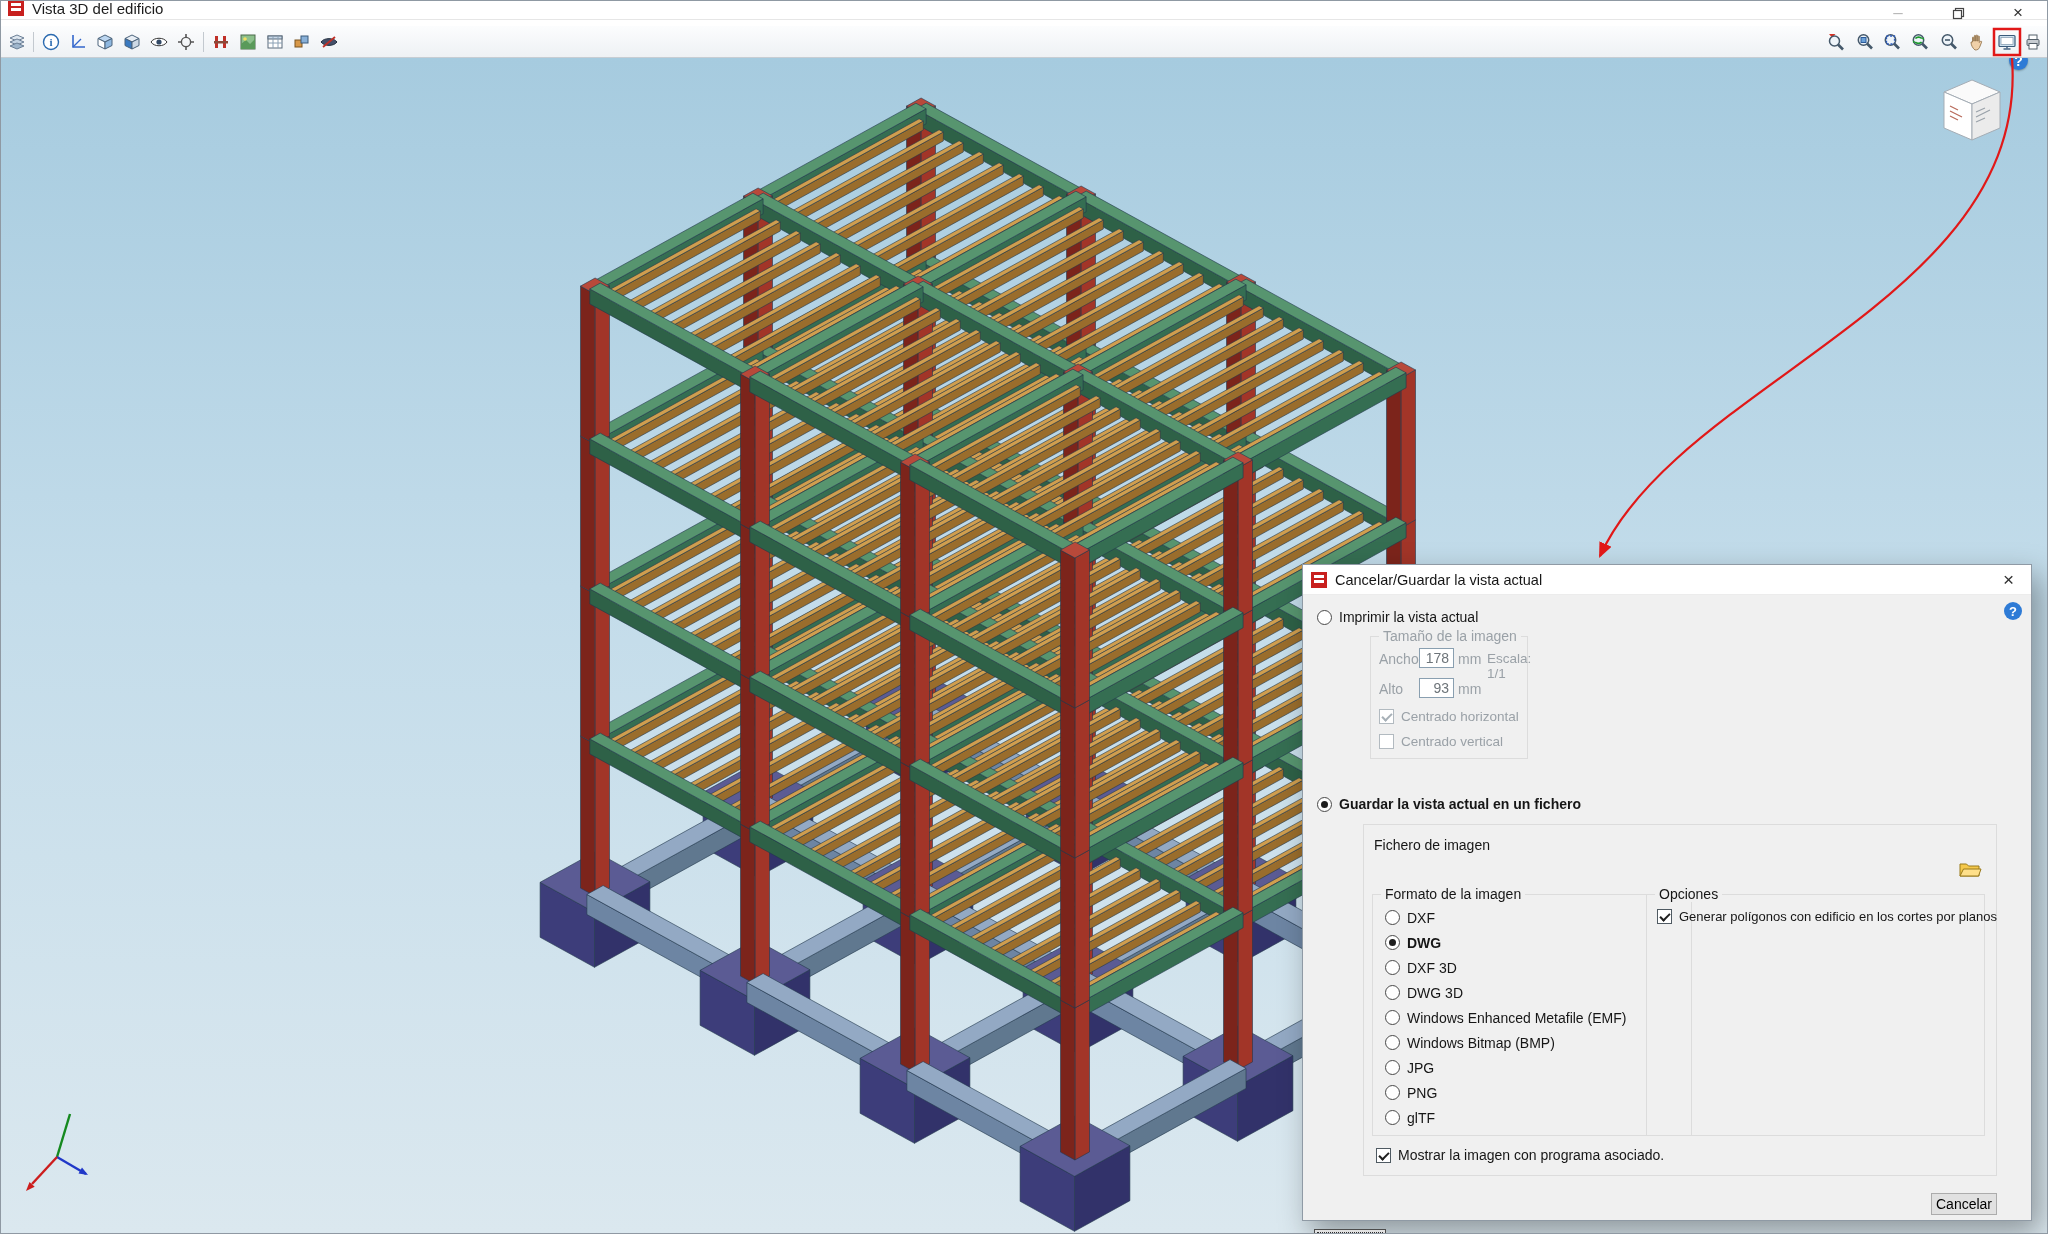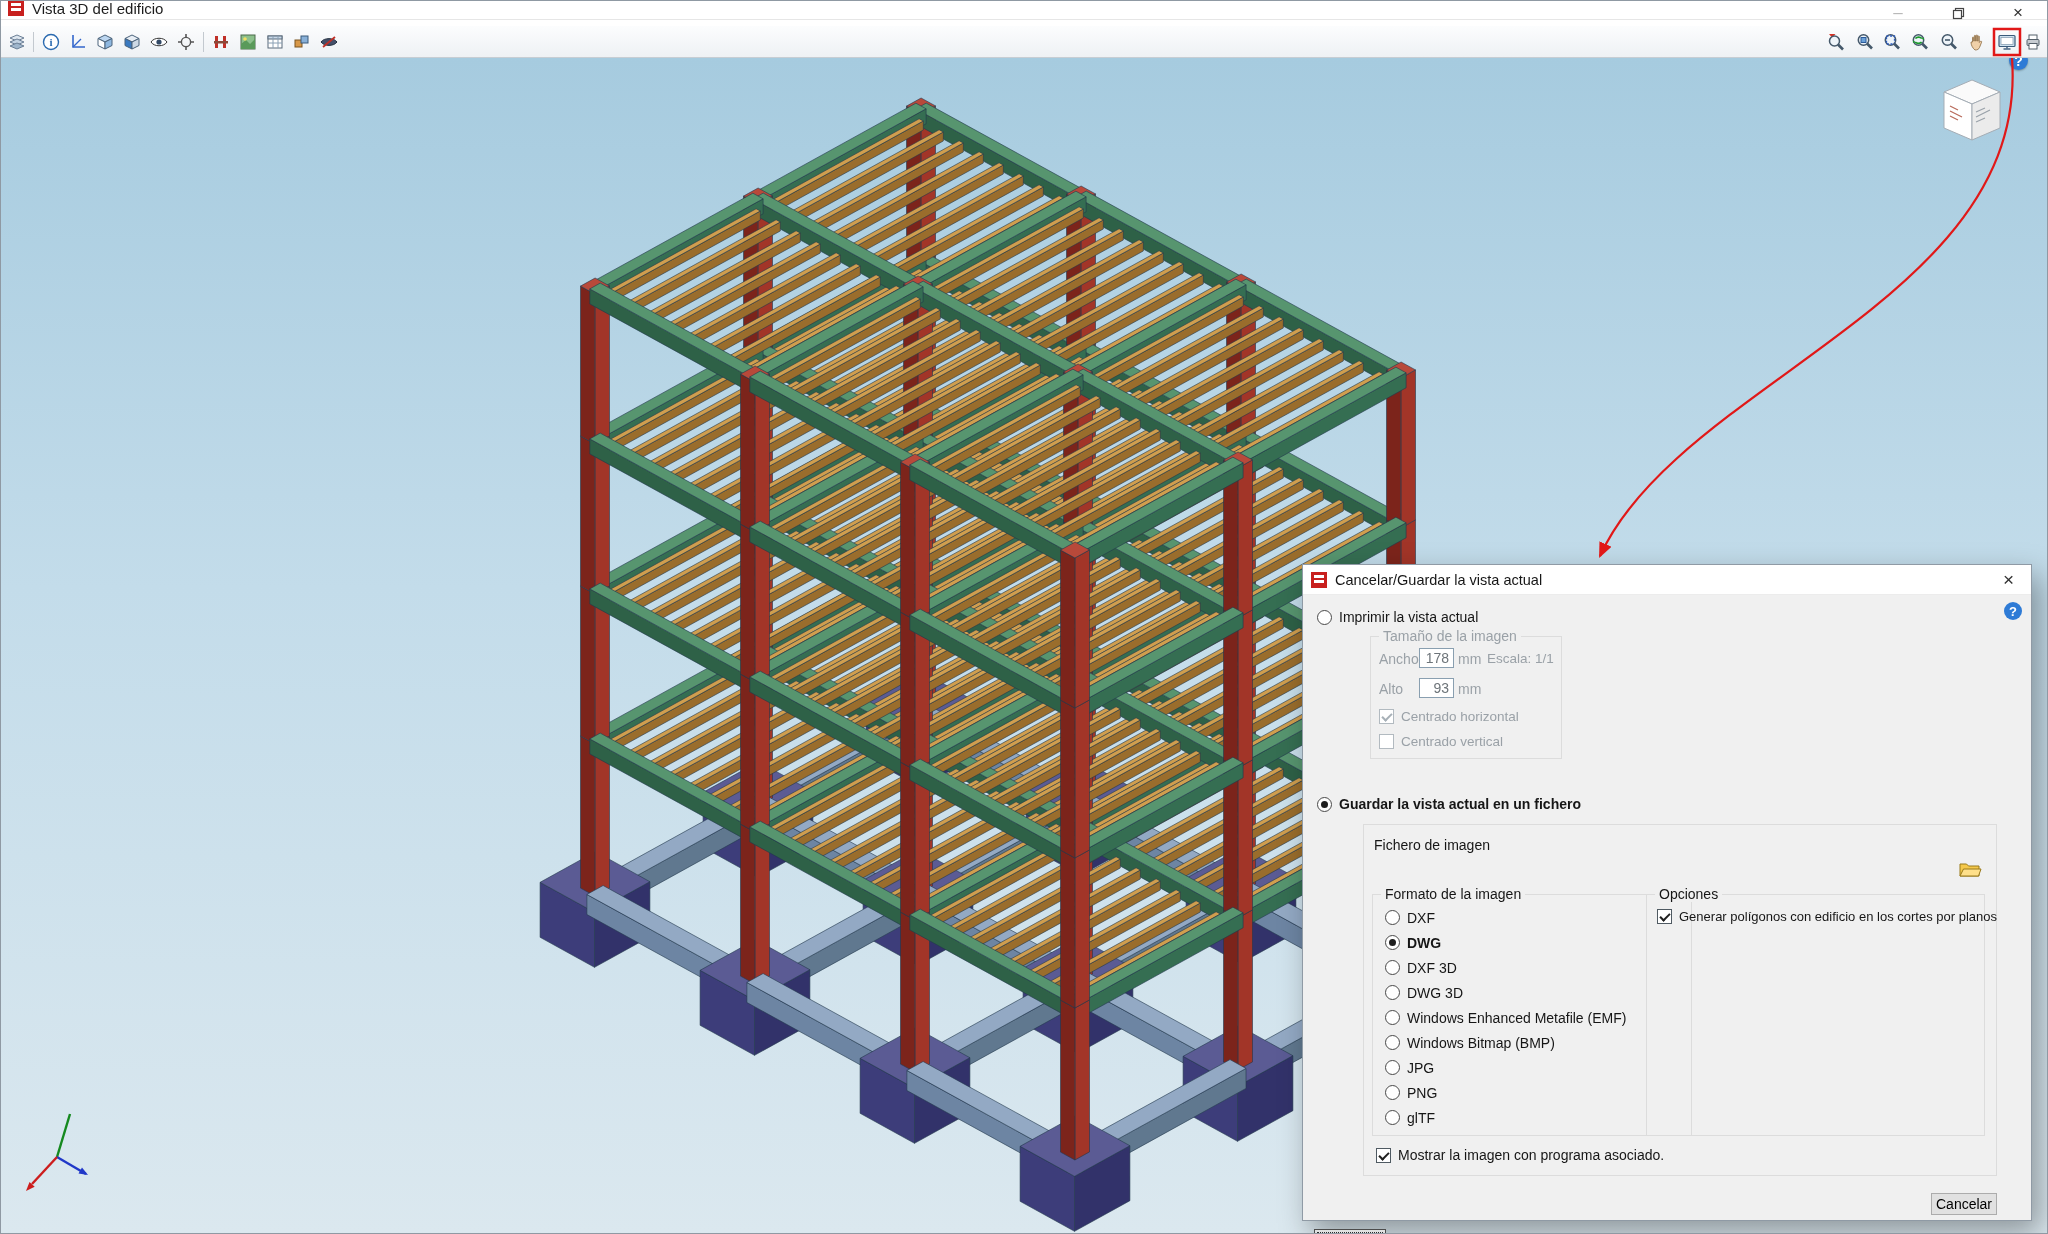--- a/index.html
+++ b/index.html
@@ -953,21 +953,21 @@
     <span class="dlg-title-text">Cancelar/Guardar la vista actual</span>
   </div>
   <div class="dlg-close">×</div>
   <div class="dlg-help">?</div>
 
   <div class="row" style="left:14px;top:44px">
     <span class="radio"></span>
     <span>Imprimir la vista actual</span>
   </div>
 
-  <div class="grp" style="left:67px;top:71px;width:192px;height:123px">
+  <div class="grp" style="left:67px;top:71px;width:158px;height:123px">
     <span class="glabel dis-t">Tamaño de la imagen</span>
     <span class="abs dis-t" style="left:8px;top:14px">Ancho</span>
     <input class="tinput num abs" style="left: 48px; top: 11px; width: 35px; height: 20px;" value="178">
     <span class="abs dis-t" style="left:87px;top:14px">mm</span>
     <span class="abs dis-t" style="left:116px;top:14px;font-size:13.5px">Escala: 1/1</span>
     <span class="abs dis-t" style="left:8px;top:44px">Alto</span>
     <input class="tinput num abs" style="left: 48px; top: 41px; width: 35px; height: 20px;" value="93">
     <span class="abs dis-t" style="left:87px;top:44px">mm</span>
     <div class="row" style="left:8px;top:72px;font-size:13.5px">
       <span class="check dis on"></span>

